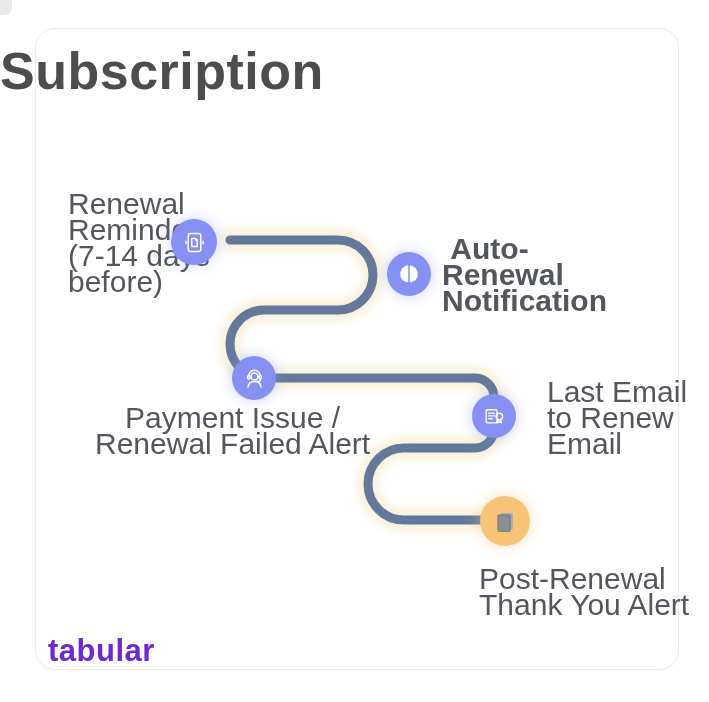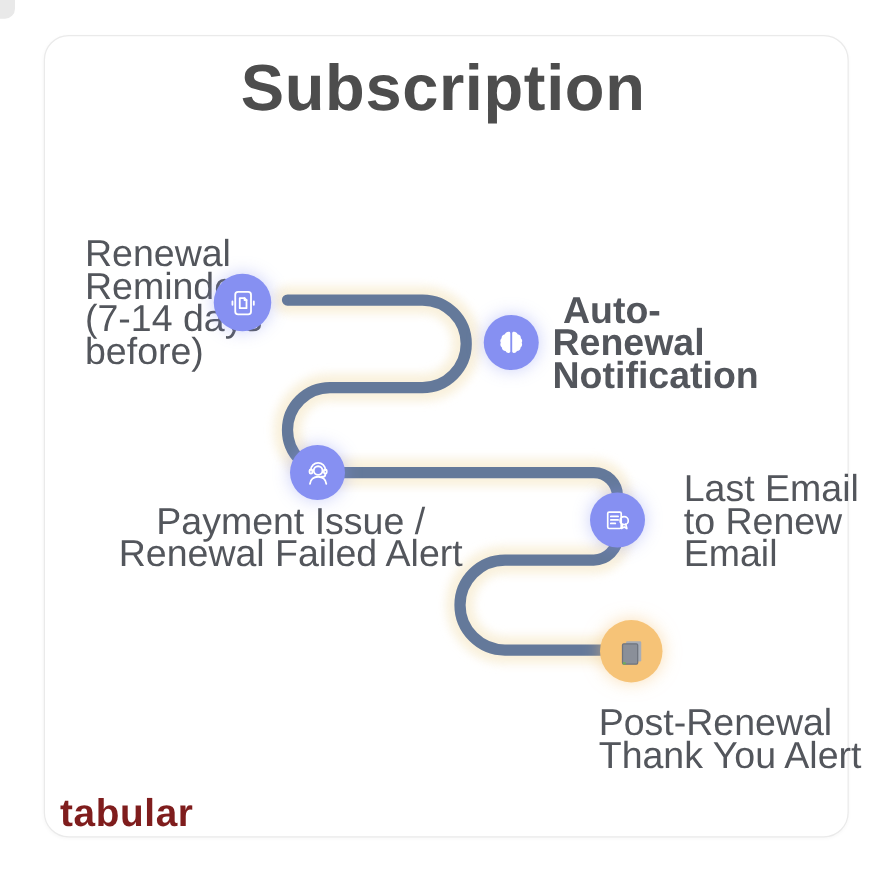--- a/index.html
+++ b/index.html
@@ -11,21 +11,21 @@
   .corner-patch{
     position:absolute;left:0;top:0;width:12px;height:15px;
     background:#e9e9e9;border-radius:0 0 8px 0;
   }
   .card{
     position:absolute;left:35px;top:28px;width:642px;height:640px;
     background:#ffffff;border:1px solid #eaeaea;border-radius:20px;
     box-shadow:0 1px 3px rgba(0,0,0,0.03);
   }
   .title{
-    position:absolute;left:0;right:0;top:30px;text-align:center;
+    position:absolute;left:0;right:0;top:30px;text-align:left;
     font-size:52px;line-height:82px;font-weight:bold;color:#4d4d4d;
     letter-spacing:0.5px;
   }
   .flow-svg{position:absolute;left:0;top:0;}
   .path-glow{fill:none;stroke:#f8eed6;stroke-width:22;stroke-linecap:round;opacity:0.85;}
   .path-line{fill:none;stroke:#64799a;stroke-width:9;stroke-linecap:round;}
   .step-label{
     position:absolute;color:#53565c;font-size:30px;line-height:26px;
     white-space:pre-line;
     margin-left:20px;
@@ -48,21 +48,21 @@
     box-shadow:0 0 14px rgba(246,195,119,0.55);
   }
   .node-1{left:171px;top:219px;width:46px;height:46px;}
   .node-2{left:387px;top:252px;width:44px;height:44px;}
   .node-3{left:232px;top:356px;width:44px;height:44px;}
   .node-4{left:472px;top:394px;width:44px;height:44px;}
   .node-5{left:480px;top:496px;width:50px;height:50px;}
   .glyph{display:block;}
   .logo{
     position:absolute;left:48px;top:633px;
-    font-size:31px;font-weight:bold;color:#7f1d1d;letter-spacing:0.5px;
+    font-size:31px;font-weight:bold;color:#6d28d9;letter-spacing:0.5px;
   }
 </style>
 </head>
 <body>
 
 <div class="corner-patch"></div>
 
 <div class="card"></div>
 
 <svg class="flow-svg" width="709" height="702" viewBox="0 0 709 702">

